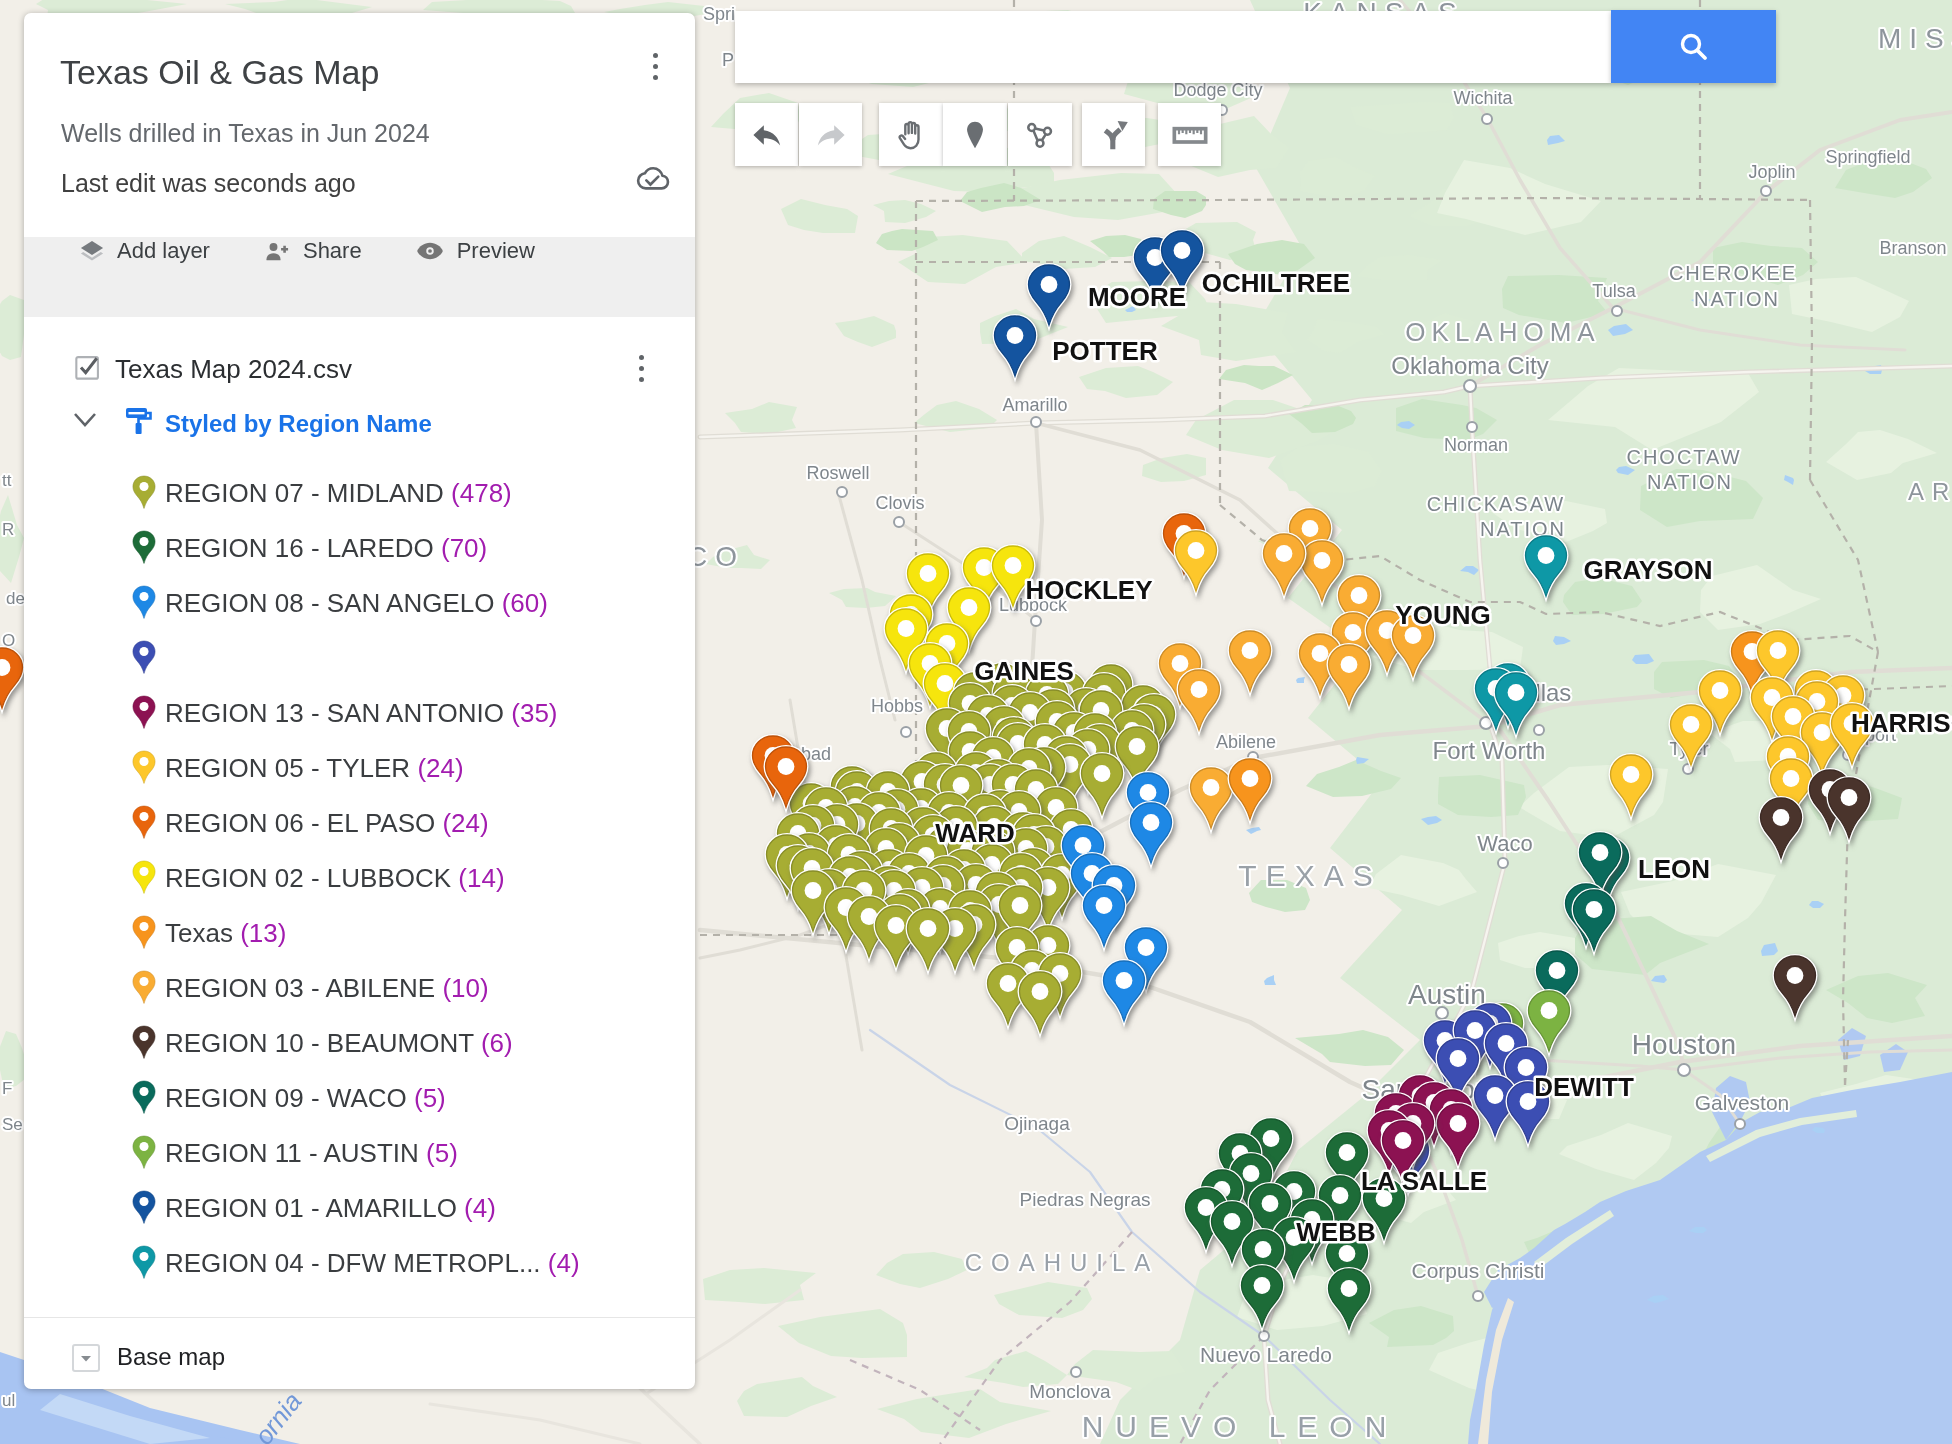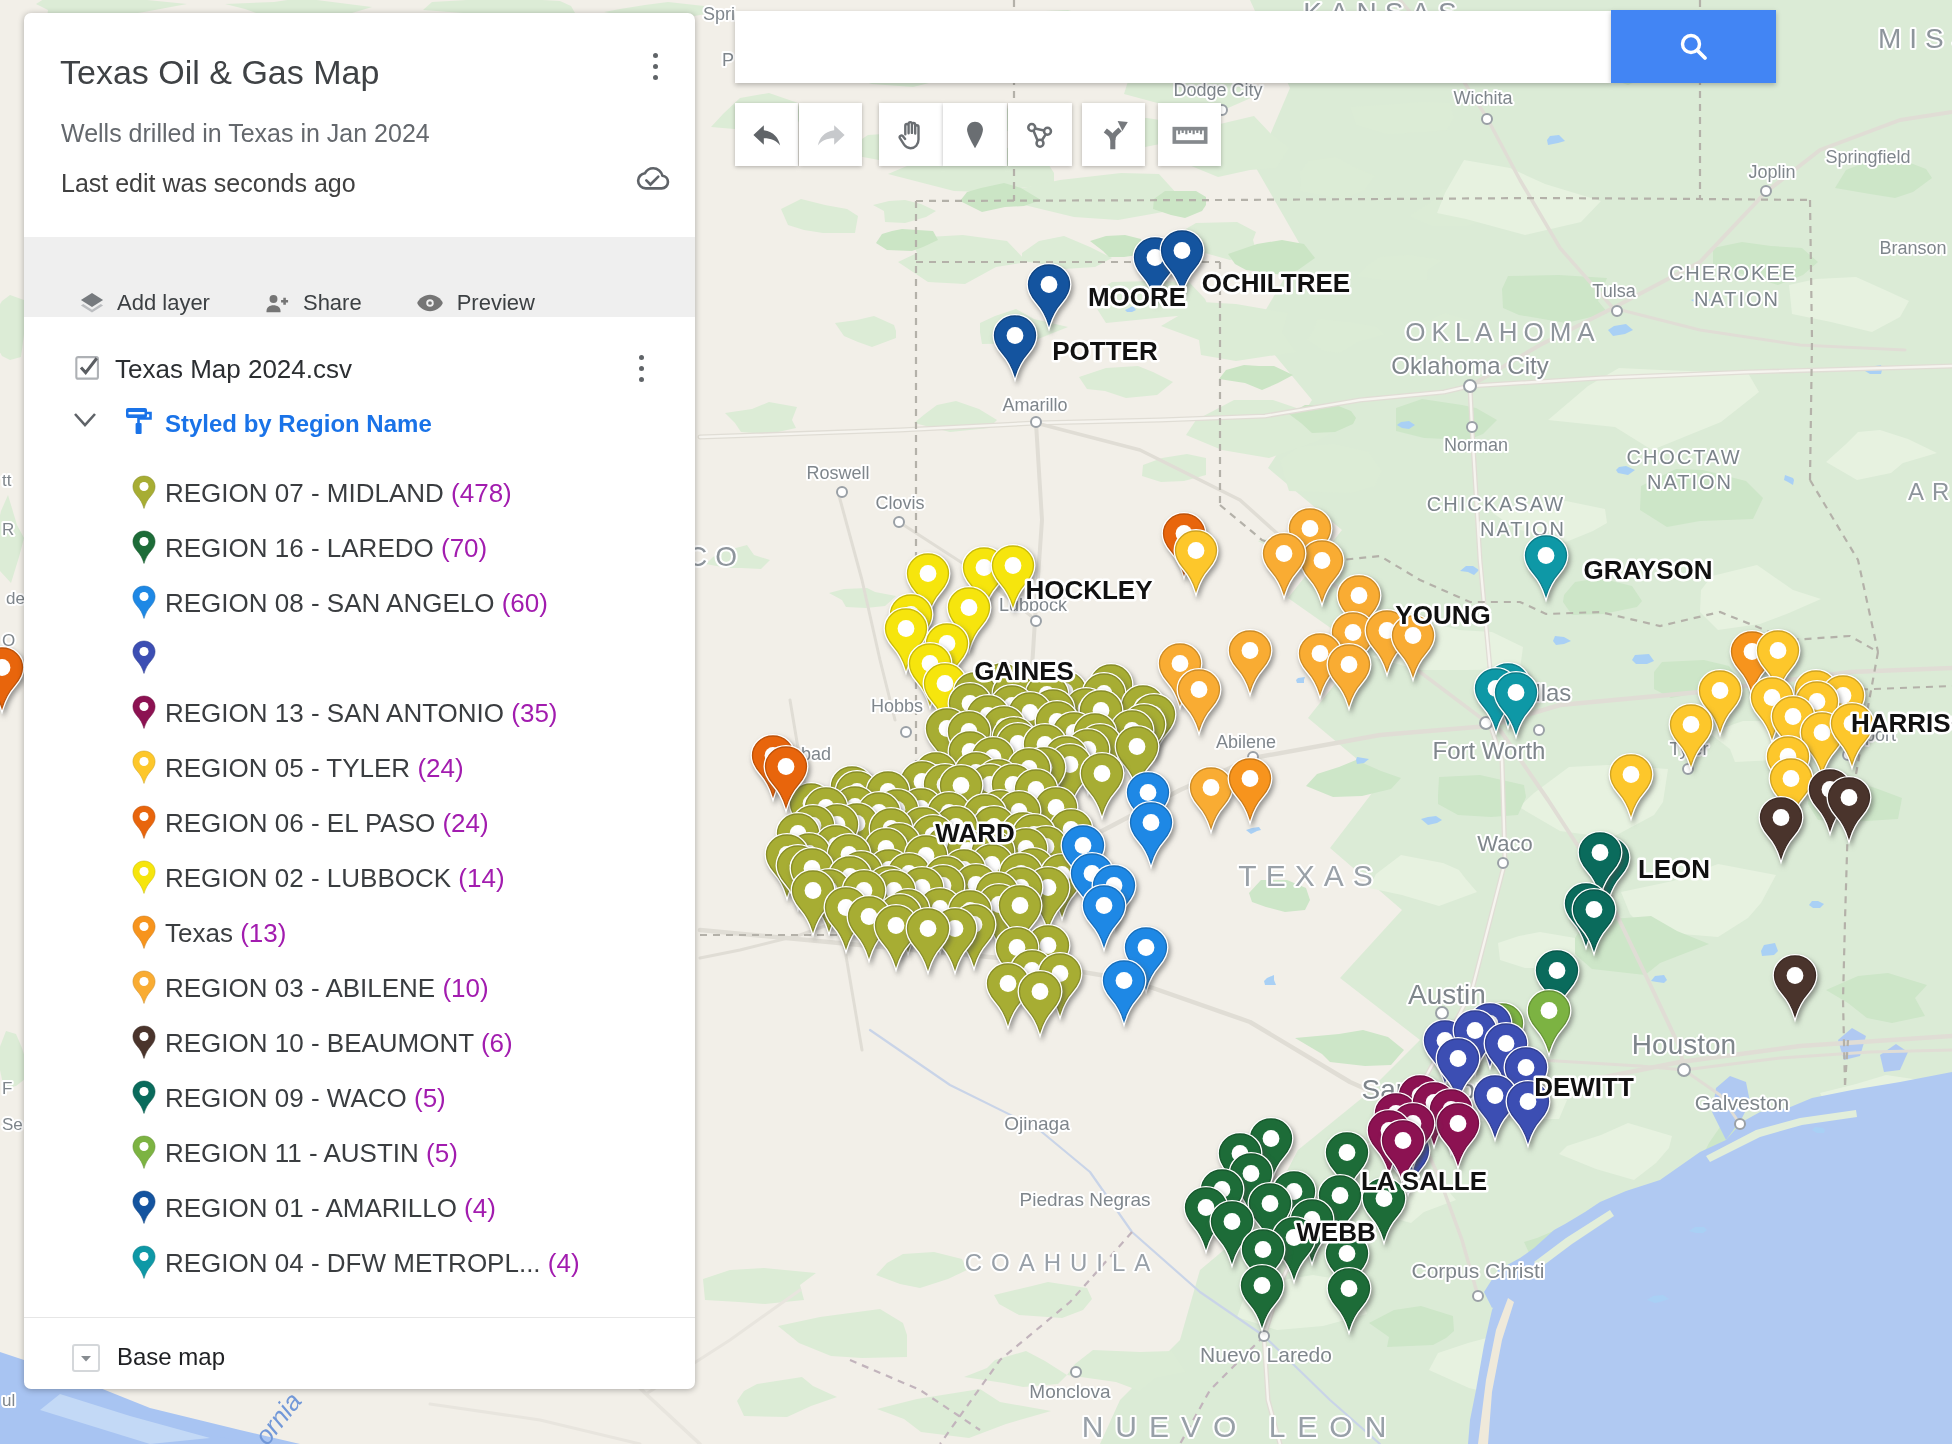--- a/index.html
+++ b/index.html
@@ -9,21 +9,21 @@
 .pp { filter: drop-shadow(2px 3px 2.5px rgba(70,70,70,0.55)); }
 .searchbar { position:absolute; left:735px; top:11px; width:876px; height:72px; background:#fff; box-shadow:0 2px 5px rgba(0,0,0,0.25); }
 .searchbtn { position:absolute; left:1611px; top:10px; width:165px; height:73px; background:#4285f4; box-shadow:0 2px 5px rgba(0,0,0,0.25); display:flex; align-items:center; justify-content:center; }
 .tbtn { position:absolute; top:103px; height:63px; background:#fff; box-shadow:0 1px 4px rgba(0,0,0,0.28); display:flex; align-items:center; justify-content:center; }
 .panel { position:absolute; left:24px; top:13px; width:671px; height:1376px; background:#fff; box-shadow:0 1px 6px rgba(0,0,0,0.3); border-radius:7px; }
 .ptitle { position:absolute; left:36px; top:40px; font-size:34px; color:#3f4245; }
 .pdesc { position:absolute; left:37px; top:106px; font-size:25px; color:#64686d; }
 .pedit { position:absolute; left:37px; top:156px; font-size:25px; color:#404040; }
 .kebab { position:absolute; display:flex; flex-direction:column; gap:6px; }
 .kebab i { width:5px; height:5px; border-radius:50%; background:#606468; }
-.graybar { position:absolute; left:0px; top:224px; width:671px; height:80px; background:#efefef; display:flex; align-items:flex-end; }
+.graybar { position:absolute; left:0px; top:224px; width:671px; height:80px; background:#efefef; display:flex; align-items:flex-start; }
 .gitem { display:flex; align-items:center; gap:11px; font-size:22px; color:#3c4043; }
 .lrow { position:absolute; left:40px; font-size:26px; color:#2b2e31; }
 .legend-item { position:absolute; font-size:26px; color:#3a3d40; white-space:nowrap; }
 .legend-item .cnt { color:#a21caf; }
 .styled { position:absolute; left:141px; top:397px; font-size:24px; font-weight:bold; color:#1a73e8; }
 .basemap { position:absolute; left:93px; top:1330px; font-size:24px; color:#202124; }
 .sep { position:absolute; left:0; top:1304px; width:671px; height:1px; background:#e6e6e6; }
 svg text { font-family:"Liberation Sans", sans-serif; }
 </style>
 </head>
@@ -654,21 +654,21 @@
       </svg>
 </div>
 
 <div class="panel">
 <div class="ptitle">Texas Oil &amp; Gas Map</div>
 <div class="kebab" style="left:629px; top:40px;">
         <i></i>
         <i></i>
         <i></i>
       </div>
-<div class="pdesc">Wells drilled in Texas in Jan 2024</div>
+<div class="pdesc">Wells drilled in Texas in Jun 2024</div>
 <div class="pedit">Last edit was seconds ago</div>
 <svg style="position:absolute;left:608px;top:150px;" width="38" height="34" viewBox="0 0 26 22">
         <path d="M20.8 8.1C20.2 5.2 17.6 3 14.5 3c-2.5 0-4.6 1.4-5.7 3.4-2.6.3-4.6 2.5-4.6 5.1 0 2.9 2.3 5.2 5.2 5.2h10.9c2.4 0 4.3-1.9 4.3-4.3 0-2.3-1.7-4.1-3.8-4.3z" fill="none" stroke="#5f6368" stroke-width="1.8" stroke-linejoin="round"></path>
         <path d="M9.8 11.3l2.8 2.8 5.4-5.4" fill="none" stroke="#5f6368" stroke-width="1.8" stroke-linecap="round"></path>
       </svg>
 <div class="graybar">
   <div class="gitem" style="margin-left:54px;">
     <svg width="28" height="28" viewBox="0 0 24 24">
             <path d="M12 3.5l9.5 6-9.5 6-9.5-6 9.5-6z" fill="#767a7e"></path>
             <path d="M2.5 14.2l9.5 6 9.5-6 -2,-1.3 -7.5,4.8 -7.5,-4.8 z" fill="#bcbec1"></path>

